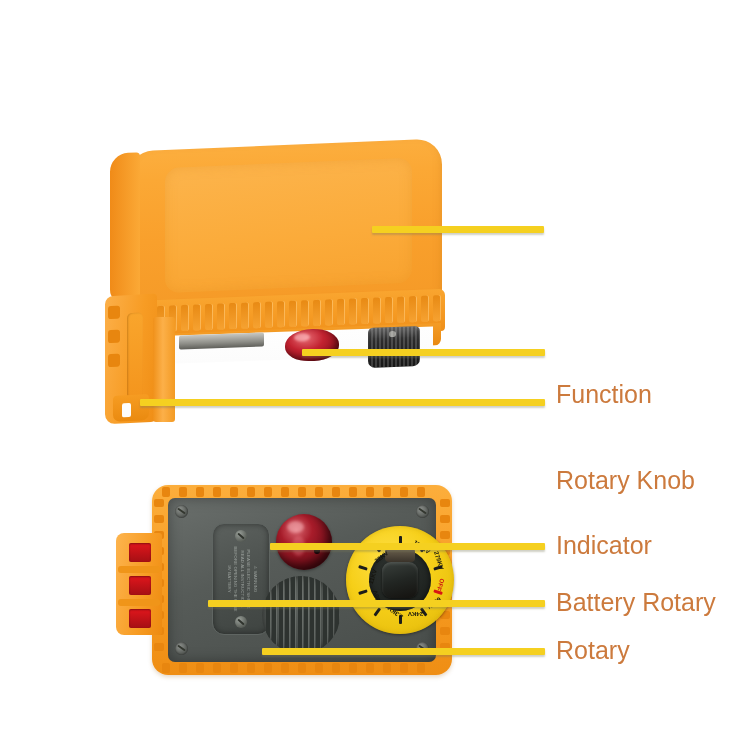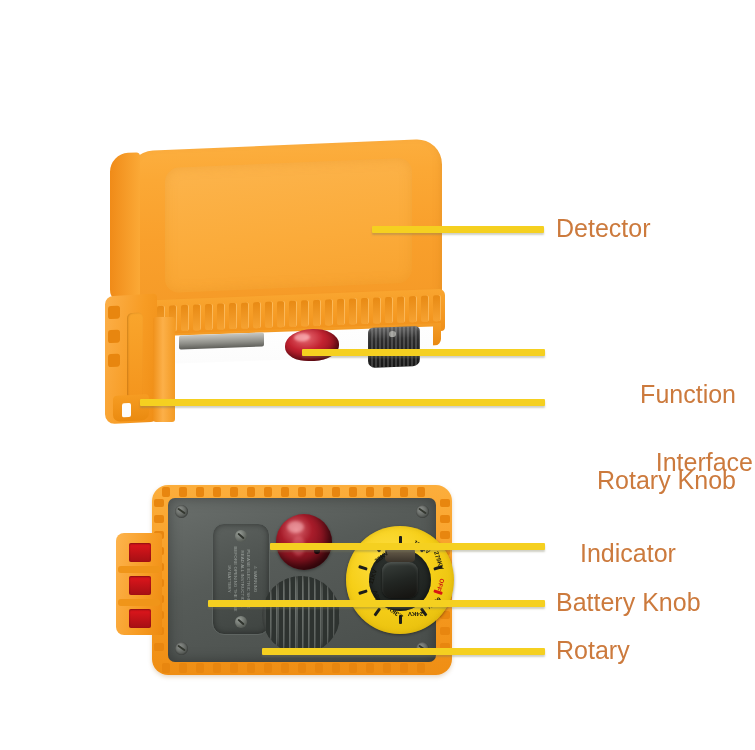--- a/index.html
+++ b/index.html
@@ -22,21 +22,21 @@
   }
 
   
   .label{
     position:absolute;
     color:#cc7a3d;
     font-size:25px;
     line-height:1.15;
     white-space:pre;
   }
-  .label.two{text-align:right;}
+  .label.two{text-align:left;}
 
   
   .leader{
     position:absolute;height:7px;
     background:#f5d020;
     box-shadow:0 2px 2px rgba(120,120,90,.35);
     border-radius:1px;
   }
 
   
@@ -558,28 +558,26 @@
     </div>
   </div>
 
   <div class="leader" style="left:372px;top:226px;width:172px;"></div>
   <div class="leader" style="left:302px;top:349px;width:243px;"></div>
   <div class="leader" style="left:140px;top:399px;width:405px;"></div>
   <div class="leader" style="left:270px;top:543px;width:275px;"></div>
   <div class="leader" style="left:208px;top:600px;width:337px;"></div>
   <div class="leader" style="left:262px;top:648px;width:283px;"></div>
 
-  <div class="label" style="left:556px;top:214px;">Detector</div>
 
   <div class="label two" style="left:556px;top:322px;width:180px;">
     <div>Function</div>
     <div>Rotary Knob</div>
   </div>
 
   <div class="label two" style="left:553px;top:390px;width:200px;">
-    <div>Interface</div>
   </div>
 
-  <div class="label" style="left:580px;top:531px;margin-top:8px;">Indicator</div>
-  <div class="label" style="left:556px;top:588px;">Battery Knob</div>
+  <div class="label" style="left:556px;top:531px;">Indicator</div>
+  <div class="label" style="left:556px;top:588px;">Battery Rotary</div>
   <div class="label" style="left:556px;top:636px;">Rotary</div>
 
 </div>
 
 </body></html>

